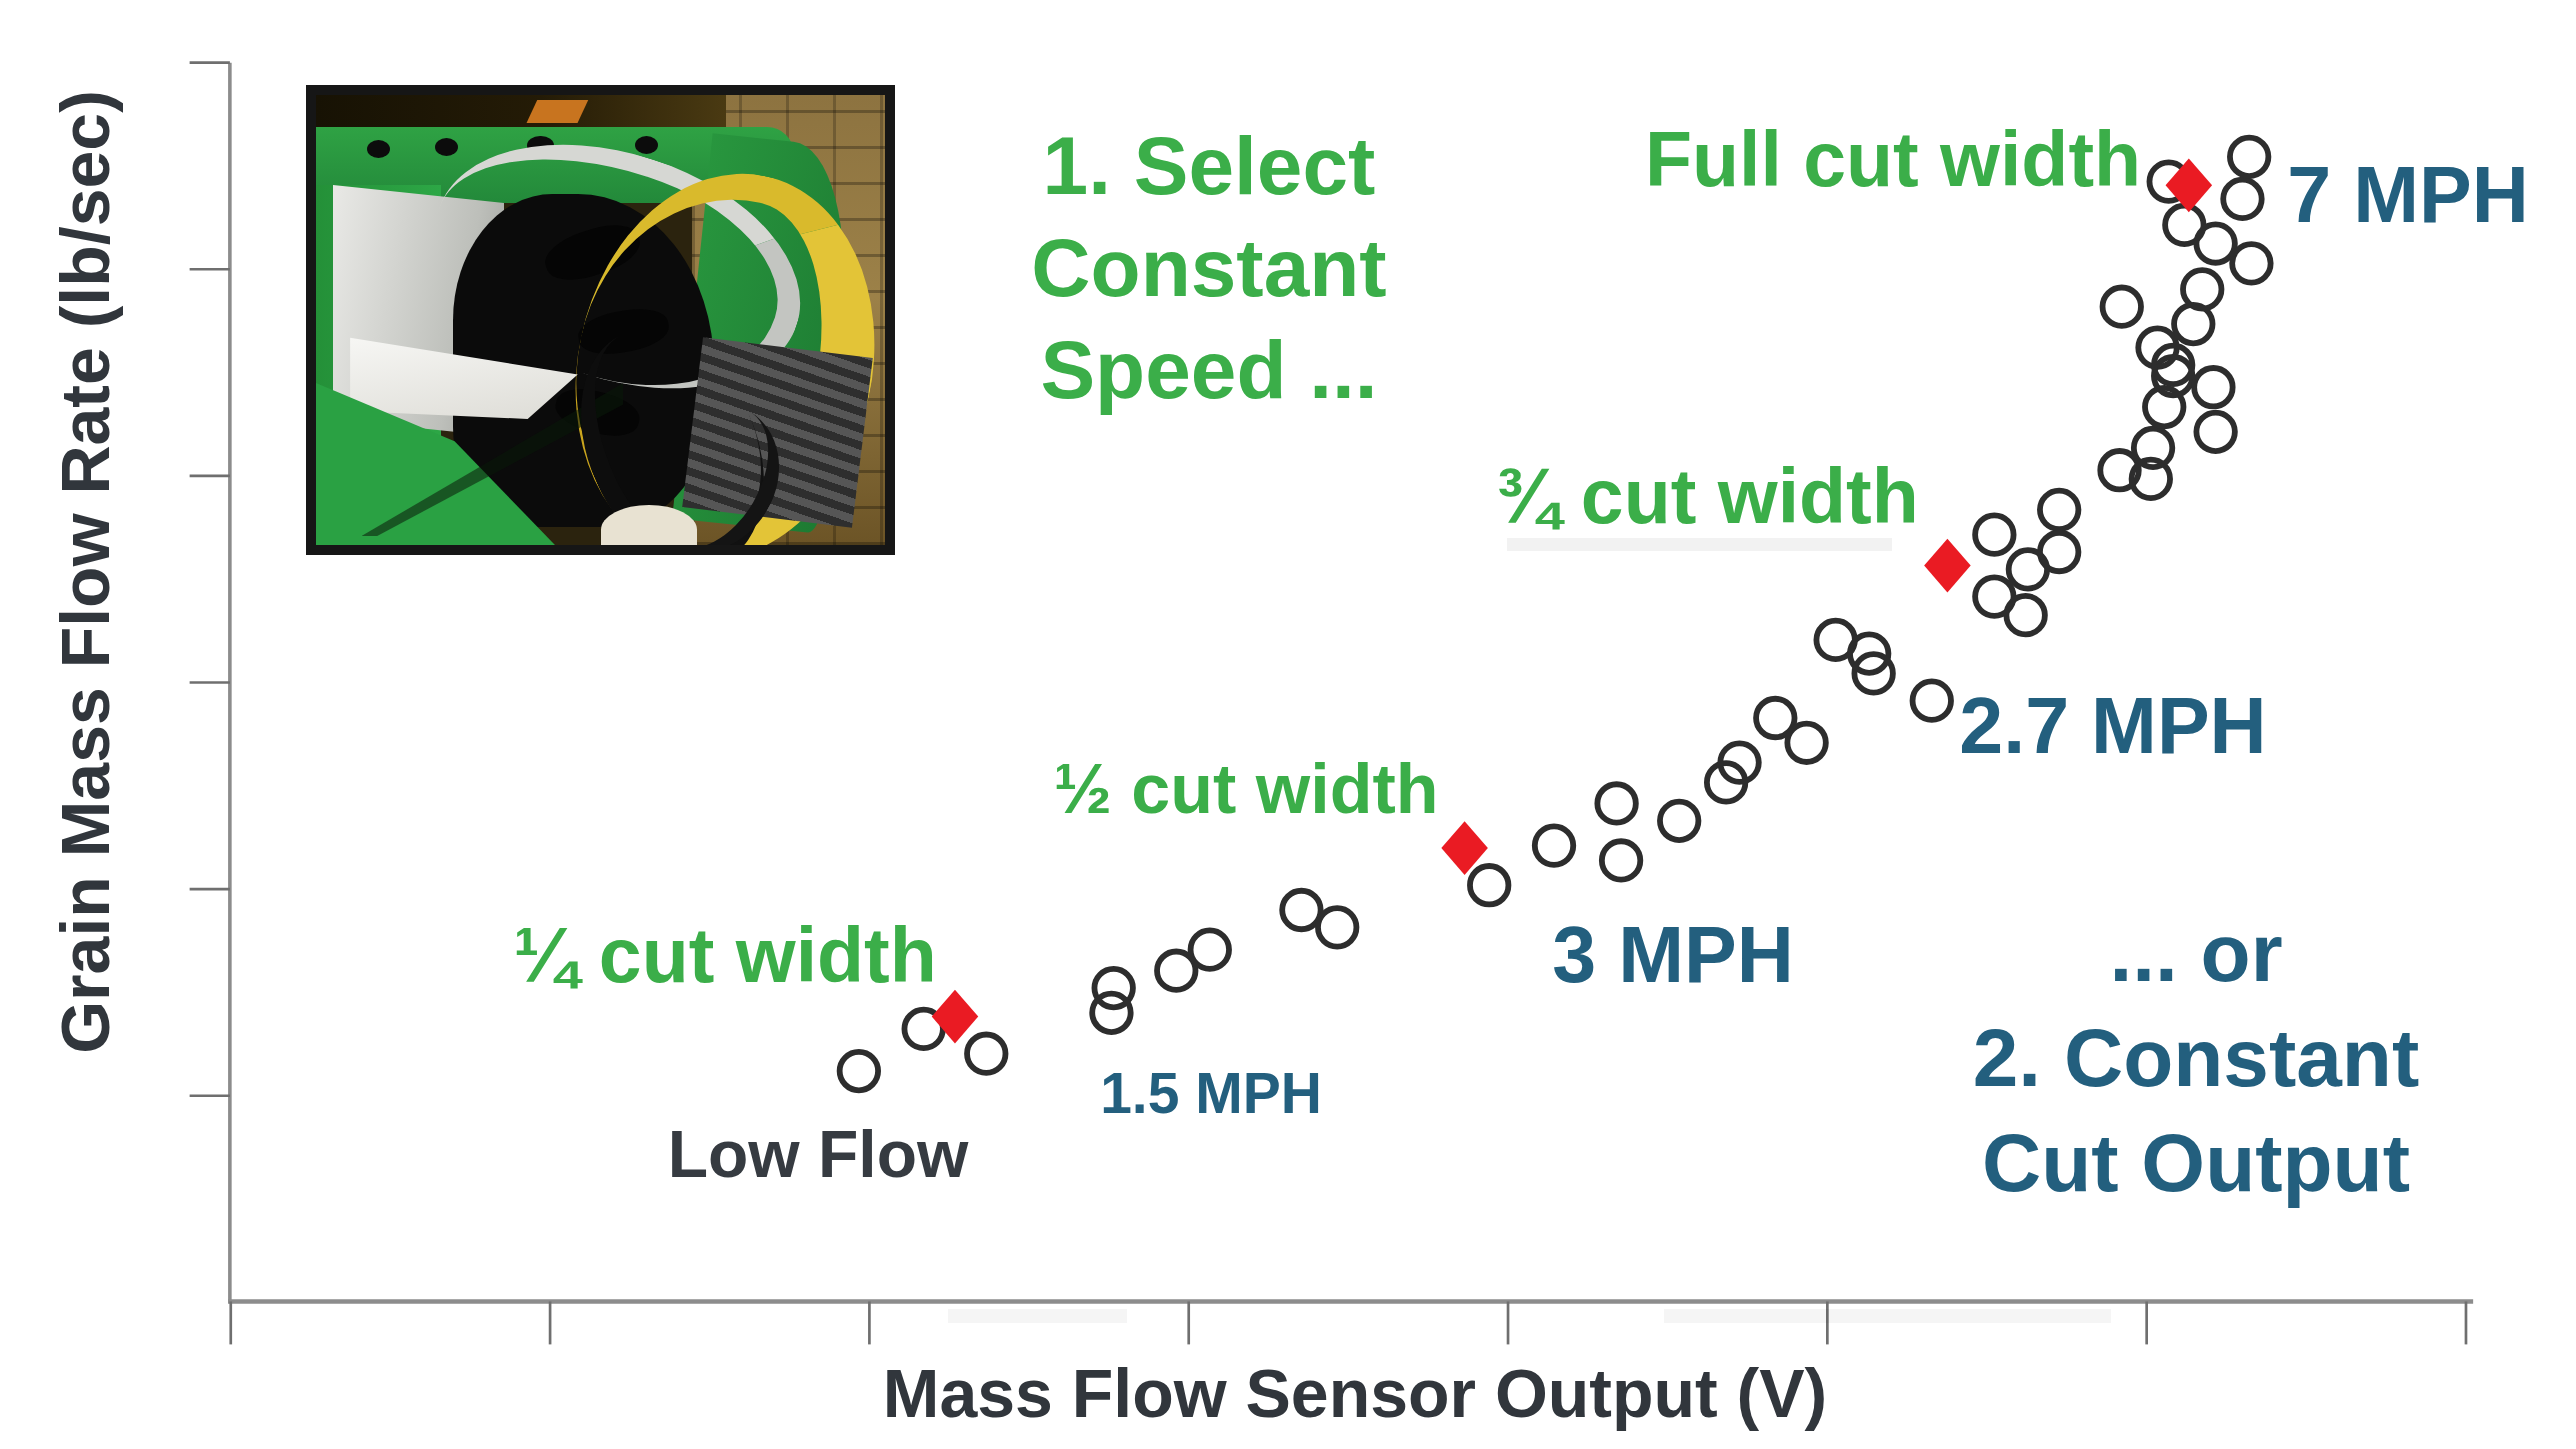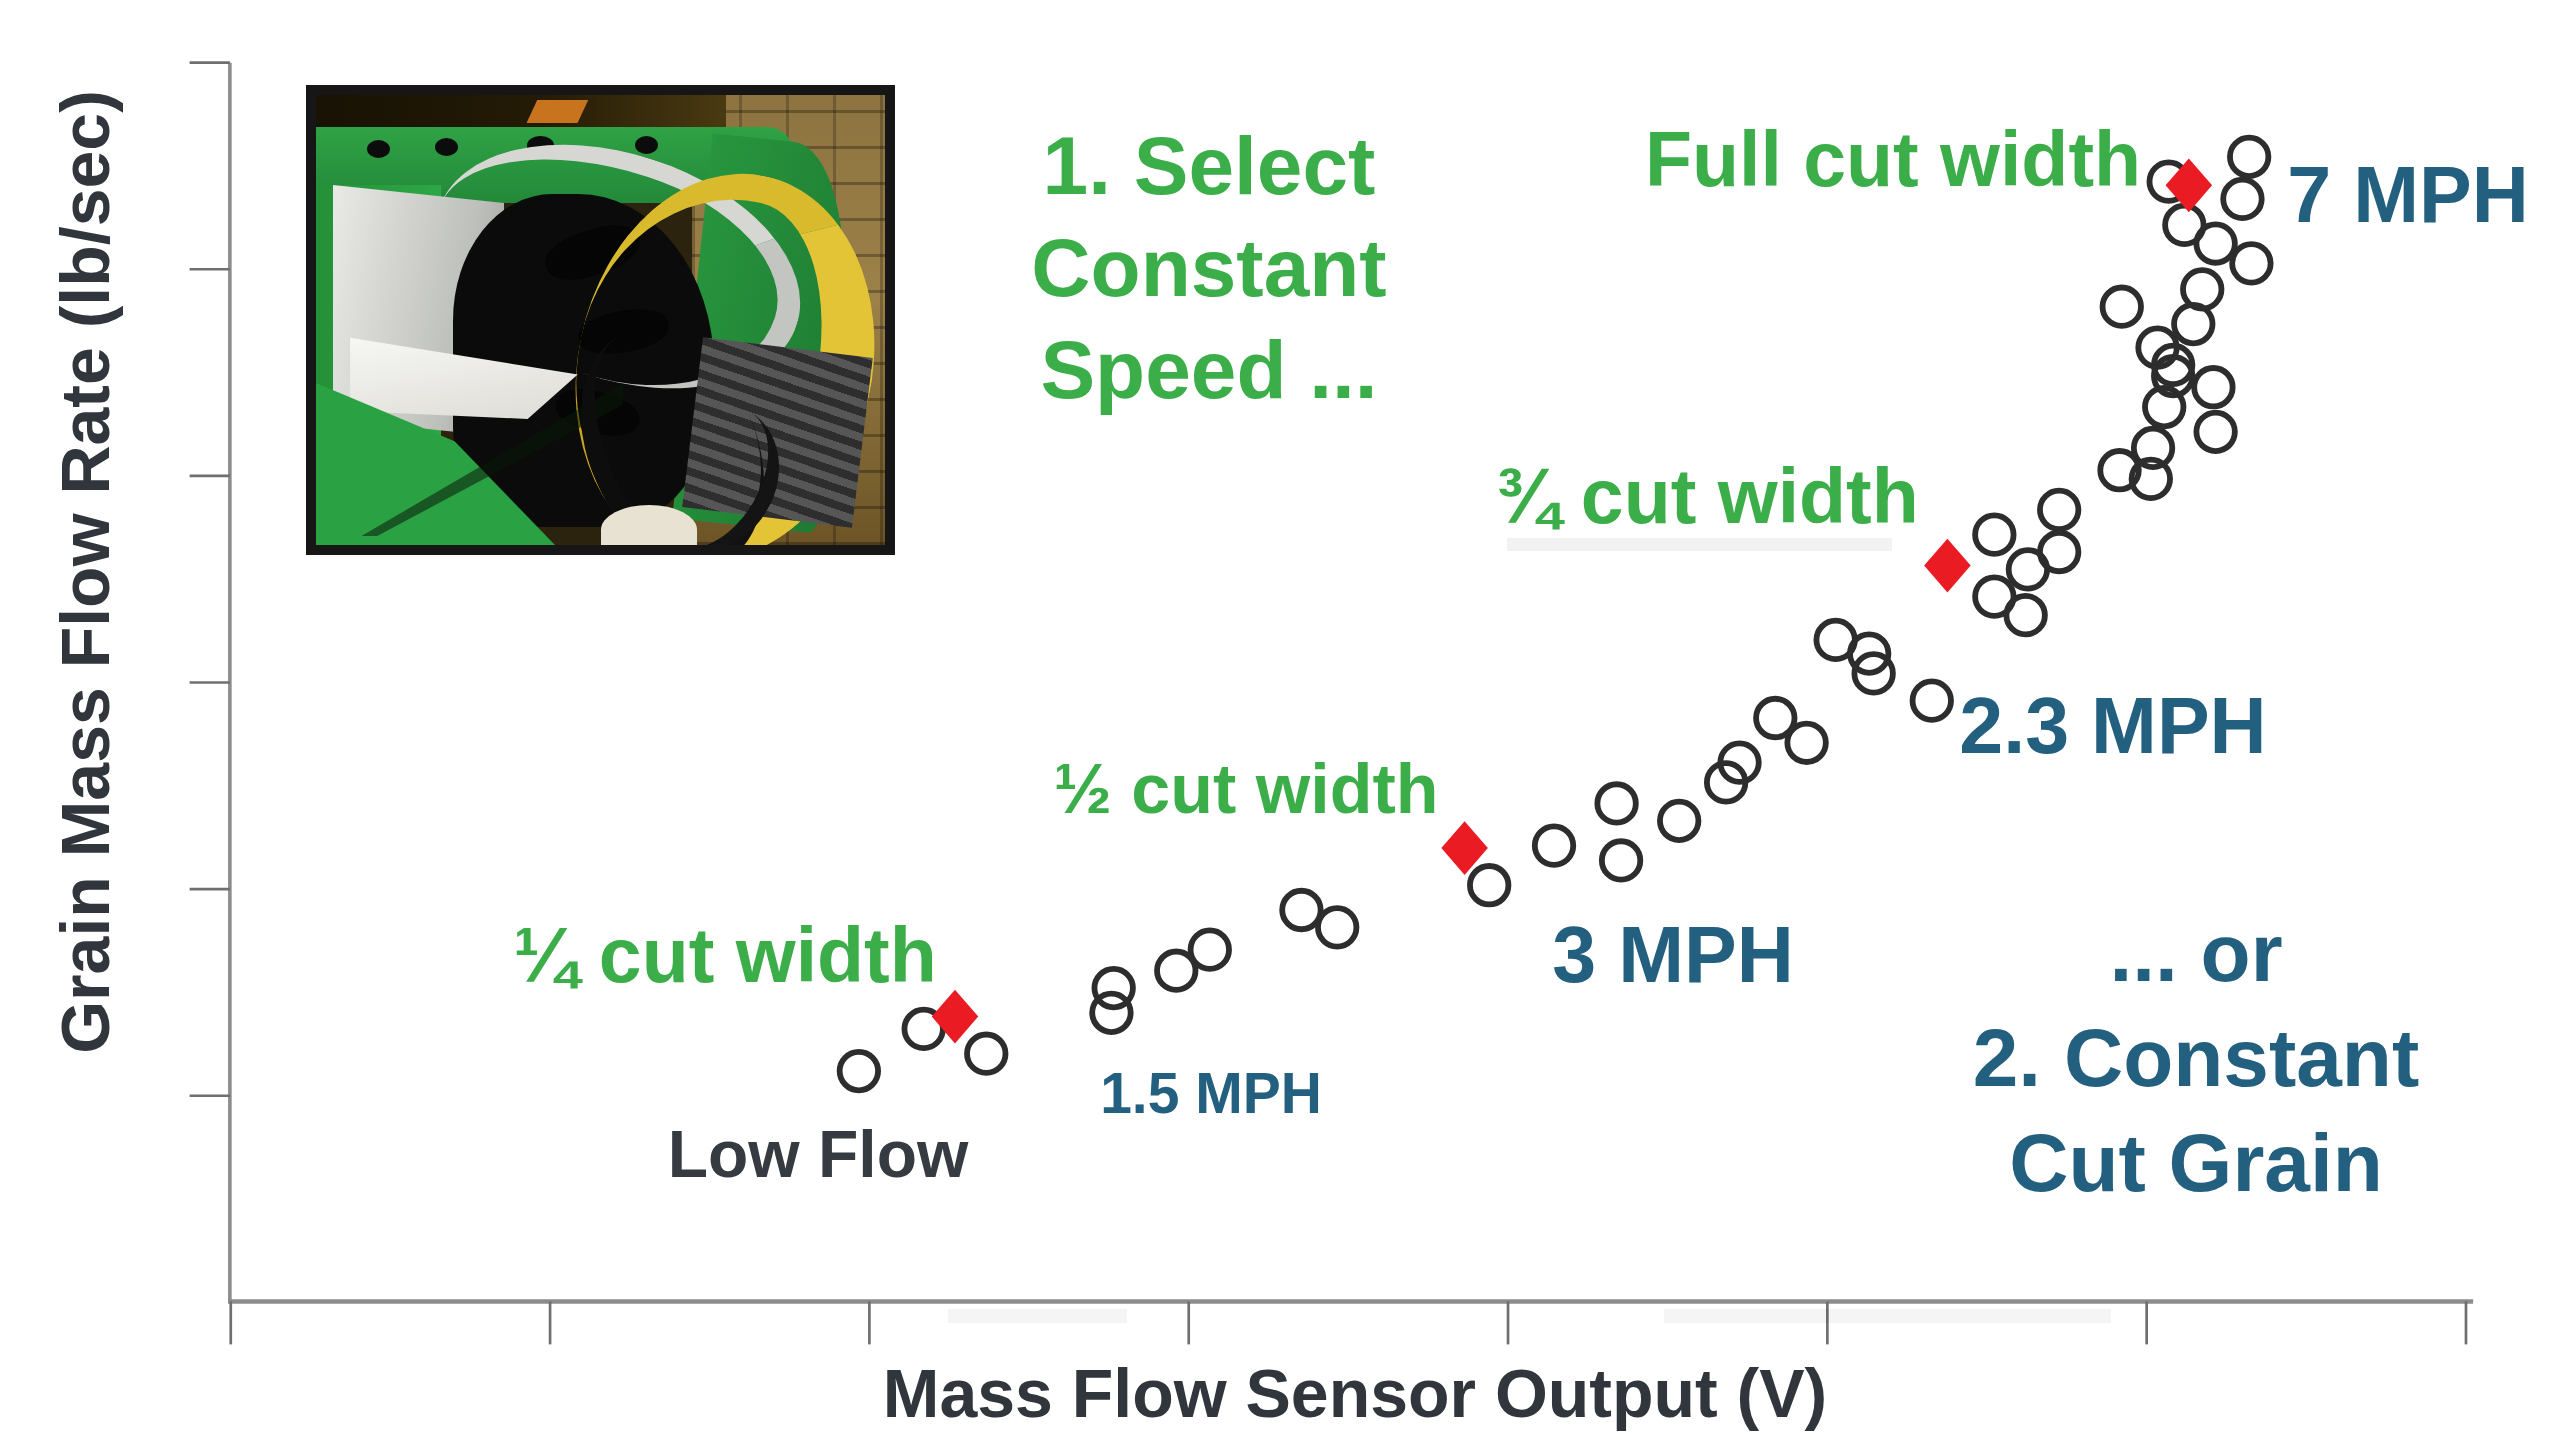--- a/index.html
+++ b/index.html
@@ -168,31 +168,31 @@
 
   <div class="heading green" style="left:1209px;top:268px;transform:translate(-50%,-50%);font-size:82px;line-height:102px;">
     <div>1. Select</div>
     <div>Constant</div>
     <div>Speed ...</div>
   </div>
 
   <div class="heading teal" style="left:2196px;top:1057px;transform:translate(-50%,-50%);font-size:82px;line-height:105px;">
     <div>... or</div>
     <div>2. Constant</div>
-    <div>Cut Grain</div>
+    <div>Cut Output</div>
   </div>
 
   <div class="lbl green" style="left:725px;top:955px;font-size:77px;">¼ cut width</div>
   <div class="lbl green" style="left:1246px;top:789px;font-size:70px;">½ cut width</div>
   <div class="lbl green" style="left:1707px;top:496px;font-size:77px;">¾ cut width</div>
   <div class="lbl green" style="left:1893px;top:159px;font-size:77px;">Full cut width</div>
 
   <div class="lbl teal" style="left:1190px;top:1093px;font-size:57px;margin-left:21px;">1.5 MPH</div>
   <div class="lbl teal" style="left:1673px;top:955px;font-size:79px;">3 MPH</div>
-  <div class="lbl teal" style="left:2113px;top:726px;font-size:79px;">2.3 MPH</div>
+  <div class="lbl teal" style="left:2113px;top:726px;font-size:79px;">2.7 MPH</div>
   <div class="lbl teal" style="left:2408px;top:195px;font-size:79px;">7 MPH</div>
 
   <div class="lbl" style="left:818px;top:1154px;font-size:66px;color:#363b41;text-align:center;">Low Flow</div>
 
   <div class="artifact" style="left:1507px;top:538px;width:385px;height:12.5px;"></div>
   <div class="artifact" style="left:948px;top:1309px;width:179px;height:14.3px;background:rgba(0,0,0,0.04);"></div>
   <div class="artifact" style="left:1664px;top:1309px;width:447px;height:14.3px;background:rgba(0,0,0,0.04);"></div>
 
 </div>
 

